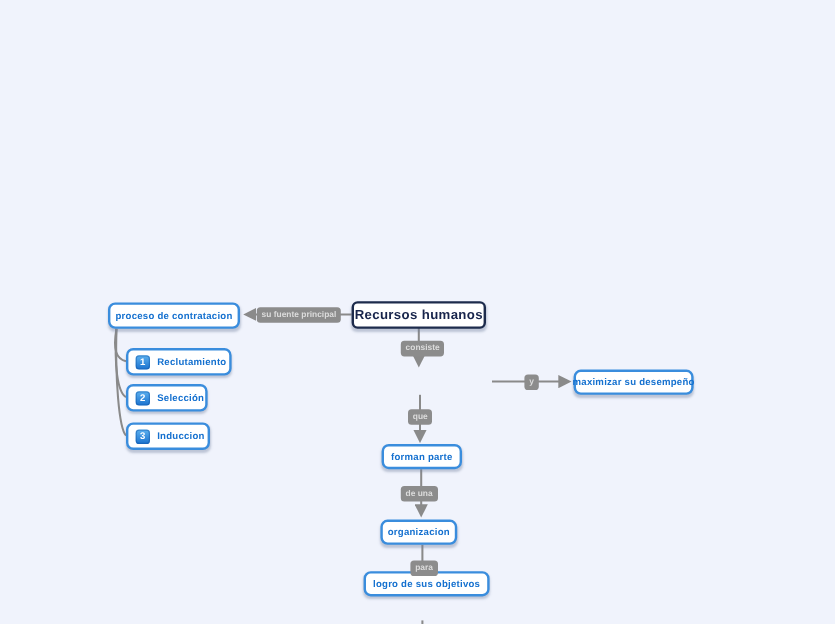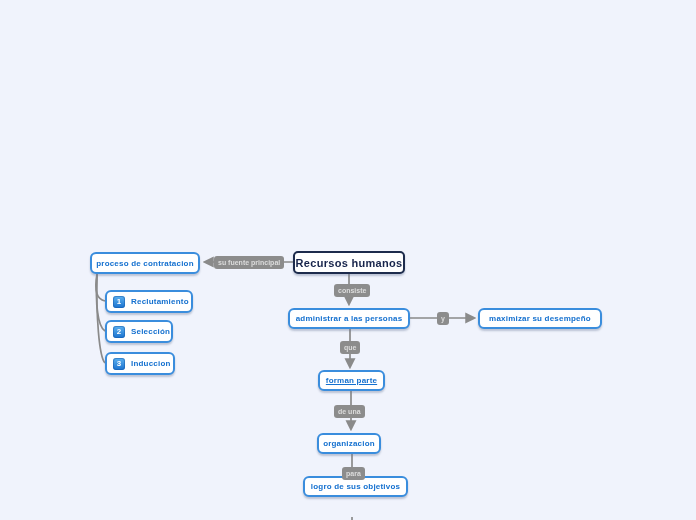--- a/index.html
+++ b/index.html
@@ -103,29 +103,26 @@
   <div class="node list-node" style="left:105px; top:320px; width:68px; height:23px;">
     <span class="badge">2</span>
     <span>Selección</span>
   </div>
 
   <div class="node list-node" style="left:105px; top:352px; width:70px; height:23px;">
     <span class="badge">3</span>
     <span>Induccion</span>
   </div>
 
-  <div class="node" style="left:288px; top:308px; width:122px; height:21px;">
-    <span>administrar a las personas</span>
-  </div>
 
-  <div class="node" style="left:478px; top:308px; width:124px; height:21px;">
+  <div class="node" style="left:478px; top:308px; width:100px; height:21px;">
     <span>maximizar su desempeño</span>
   </div>
 
-  <div class="node" style="left:318px; top:370px; width:67px; height:21px;text-decoration:underline;">
+  <div class="node" style="left:318px; top:370px; width:67px; height:21px;">
     <span>forman parte</span>
   </div>
 
   <div class="node" style="left:317px; top:433px; width:64px; height:21px;text-align:right;">
     <span>organizacion</span>
   </div>
 
   <div class="node" style="left:303px; top:476px; width:105px; height:21px;">
     <span>logro de sus objetivos</span>
   </div>

